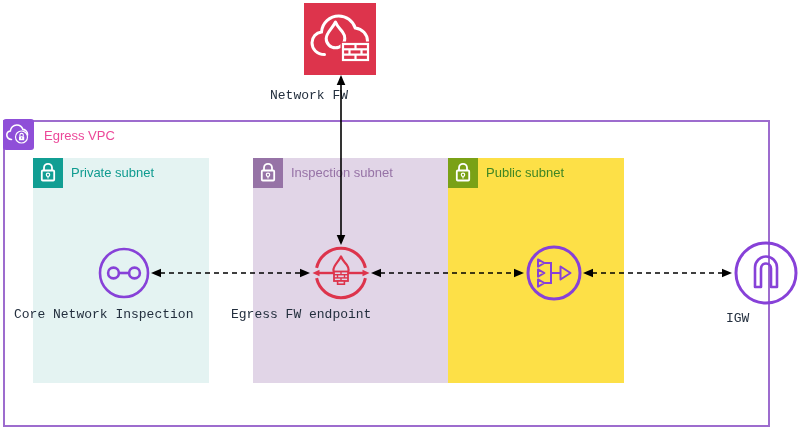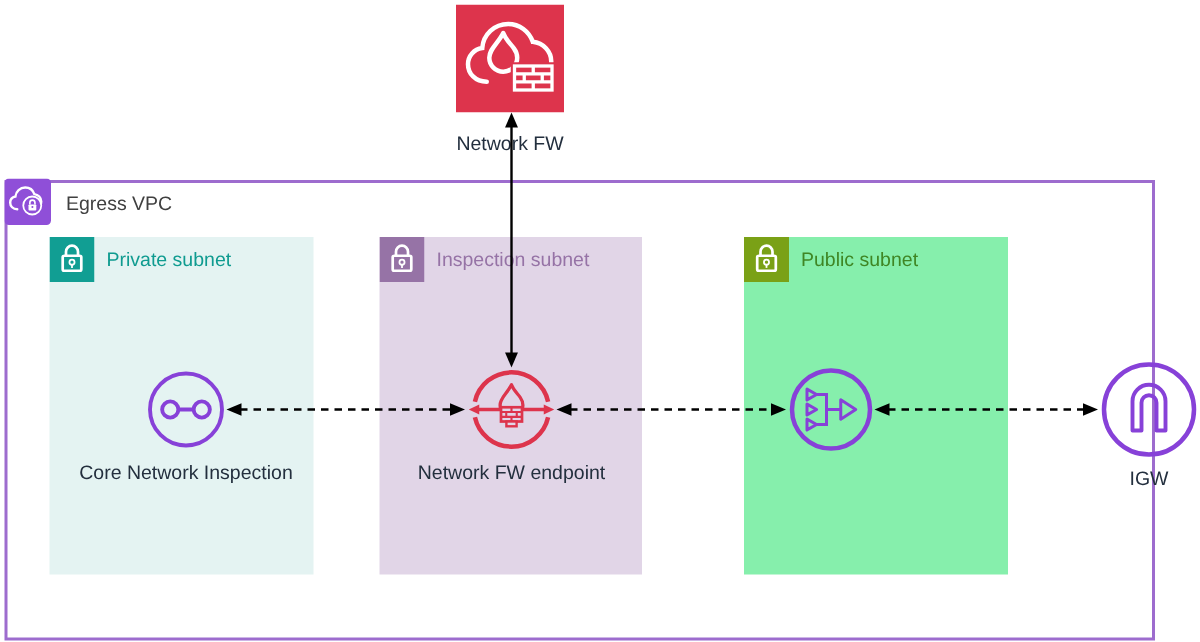--- a/index.html
+++ b/index.html
@@ -2,34 +2,35 @@
 <html><head>
 <meta charset="utf-8">
 <style>
   html,body{margin:0;padding:0;background:#ffffff;}
   .canvas{
     position:relative;width:800px;height:428px;background:#ffffff;overflow:hidden;
     font-family:"Liberation Sans", sans-serif;
   }
   .abs{position:absolute;}
   .node-label{
-    position:absolute;font-size:13px;color:#232F3E;text-align:center;line-height:15px;
+    position:absolute;font-size:13px;color:#232F3E;line-height:15px;
     white-space:nowrap;
+    font-family:Liberation Mono, monospace;
   }
   .vpc-box{
     position:absolute;left:3px;top:120px;width:763px;height:303px;
     border:2px solid #9D6CCE;background:transparent;
   }
   .vpc-label{
-    position:absolute;left:44px;top:128px;font-size:13px;color:#404040;white-space:nowrap;
+    position:absolute;left:44px;top:128px;font-size:13px;color:#ec4899;white-space:nowrap;
   }
   .subnet{position:absolute;top:158px;height:225px;}
   .subnet-private{left:33px;width:176px;background:#E4F3F2;}
-  .subnet-inspection{left:253px;width:175px;background:#E1D5E7;}
-  .subnet-public{left:496px;width:176px;background:#86efac;}
+  .subnet-inspection{left:253px;width:175px;background:#E1D5E7;padding-left:44px;}
+  .subnet-public{left:448px;width:176px;background:#fde047;}
   .subnet-label{
     position:absolute;left:38px;top:0;height:30px;line-height:30px;font-size:13px;white-space:nowrap;
   }
   .subnet-private .subnet-label{color:#0F9B90;}
   .subnet-inspection .subnet-label{color:#9673A6;}
   .subnet-public .subnet-label{color:#3F8624;}
   svg{display:block;}
 </style>
 </head>
 <body>
@@ -119,21 +120,21 @@
     <path d="M32,15.5 C33.4,19.3 36,21.4 37.8,23.9 C39,25.6 39.6,27.2 39.6,29.1 A7.6,7.6 0 0 1 24.4,29.1 C24.4,24.3 29.1,21.3 32,15.5 Z" fill="#E1D5E7" stroke="#DD344C" stroke-width="2.2" stroke-linejoin="round"></path>
     <rect x="25" y="30.5" width="14" height="9.5" fill="#E1D5E7" stroke="#DD344C" stroke-width="1.8"></rect>
     <line x1="25" y1="33.7" x2="39" y2="33.7" stroke="#DD344C" stroke-width="1.4"></line>
     <line x1="25" y1="36.9" x2="39" y2="36.9" stroke="#DD344C" stroke-width="1.4"></line>
     <line x1="32" y1="30.5" x2="32" y2="33.7" stroke="#DD344C" stroke-width="1.4"></line>
     <line x1="28.5" y1="33.7" x2="28.5" y2="36.9" stroke="#DD344C" stroke-width="1.4"></line>
     <line x1="35.5" y1="33.7" x2="35.5" y2="36.9" stroke="#DD344C" stroke-width="1.4"></line>
     <line x1="32" y1="36.9" x2="32" y2="40" stroke="#DD344C" stroke-width="1.4"></line>
     <rect x="28.6" y="40" width="6.8" height="3.2" fill="#E1D5E7" stroke="#DD344C" stroke-width="1.6"></rect>
   </svg>
-  <div class="node-label" style="left:231px;top:307px;width:220px;">Network FW endpoint</div>
+  <div class="node-label" style="left:231px;top:307px;width:220px;">Egress FW endpoint</div>
 
   <svg class="abs" style="left:524px;top:243px;" width="60" height="60" viewBox="0 0 60 60">
     <circle cx="30" cy="30" r="26" fill="none" stroke="#8741D8" stroke-width="3"></circle>
     <polygon points="14,16.4 20.4,20 14,23.6" fill="none" stroke="#8741D8" stroke-width="2" stroke-linejoin="round"></polygon>
     <polygon points="14,26.4 20.4,30 14,33.6" fill="none" stroke="#8741D8" stroke-width="2" stroke-linejoin="round"></polygon>
     <polygon points="14,36.4 20.4,40 14,43.6" fill="none" stroke="#8741D8" stroke-width="2" stroke-linejoin="round"></polygon>
     <path d="M20.4,20 L27,20 L27,40 L20.4,40" fill="none" stroke="#8741D8" stroke-width="2"></path>
     <line x1="27" y1="30" x2="36.5" y2="30" stroke="#8741D8" stroke-width="2"></line>
     <polygon points="36.5,23.5 46.5,30 36.5,36.5" fill="none" stroke="#8741D8" stroke-width="2" stroke-linejoin="round"></polygon>
   </svg>

